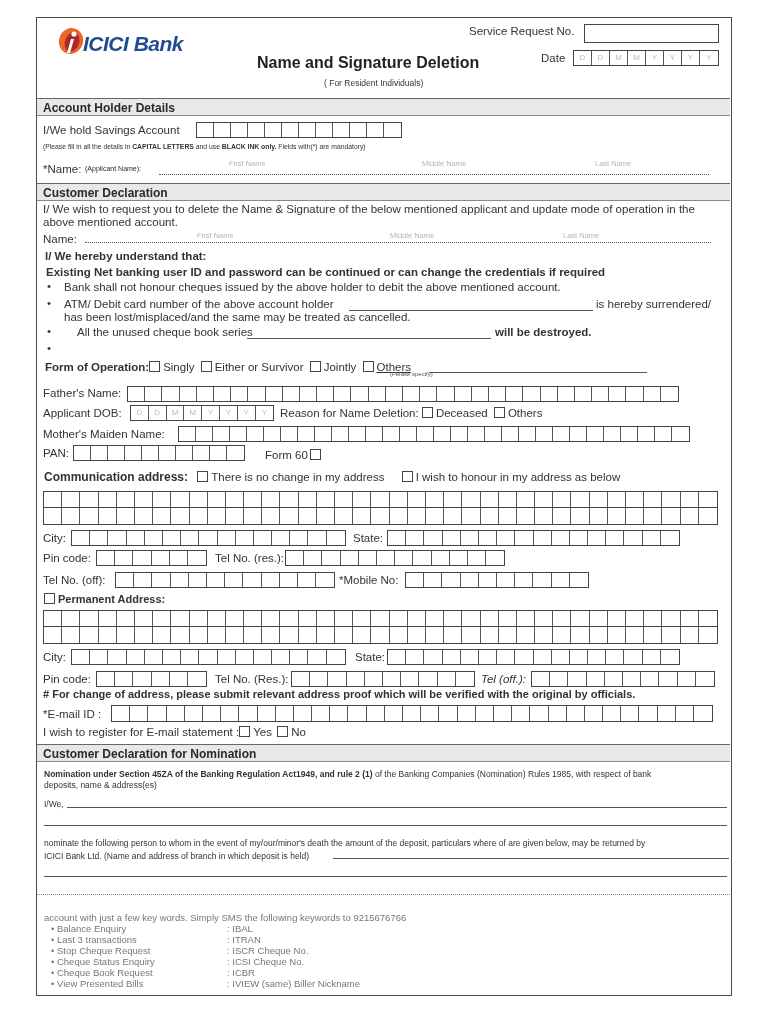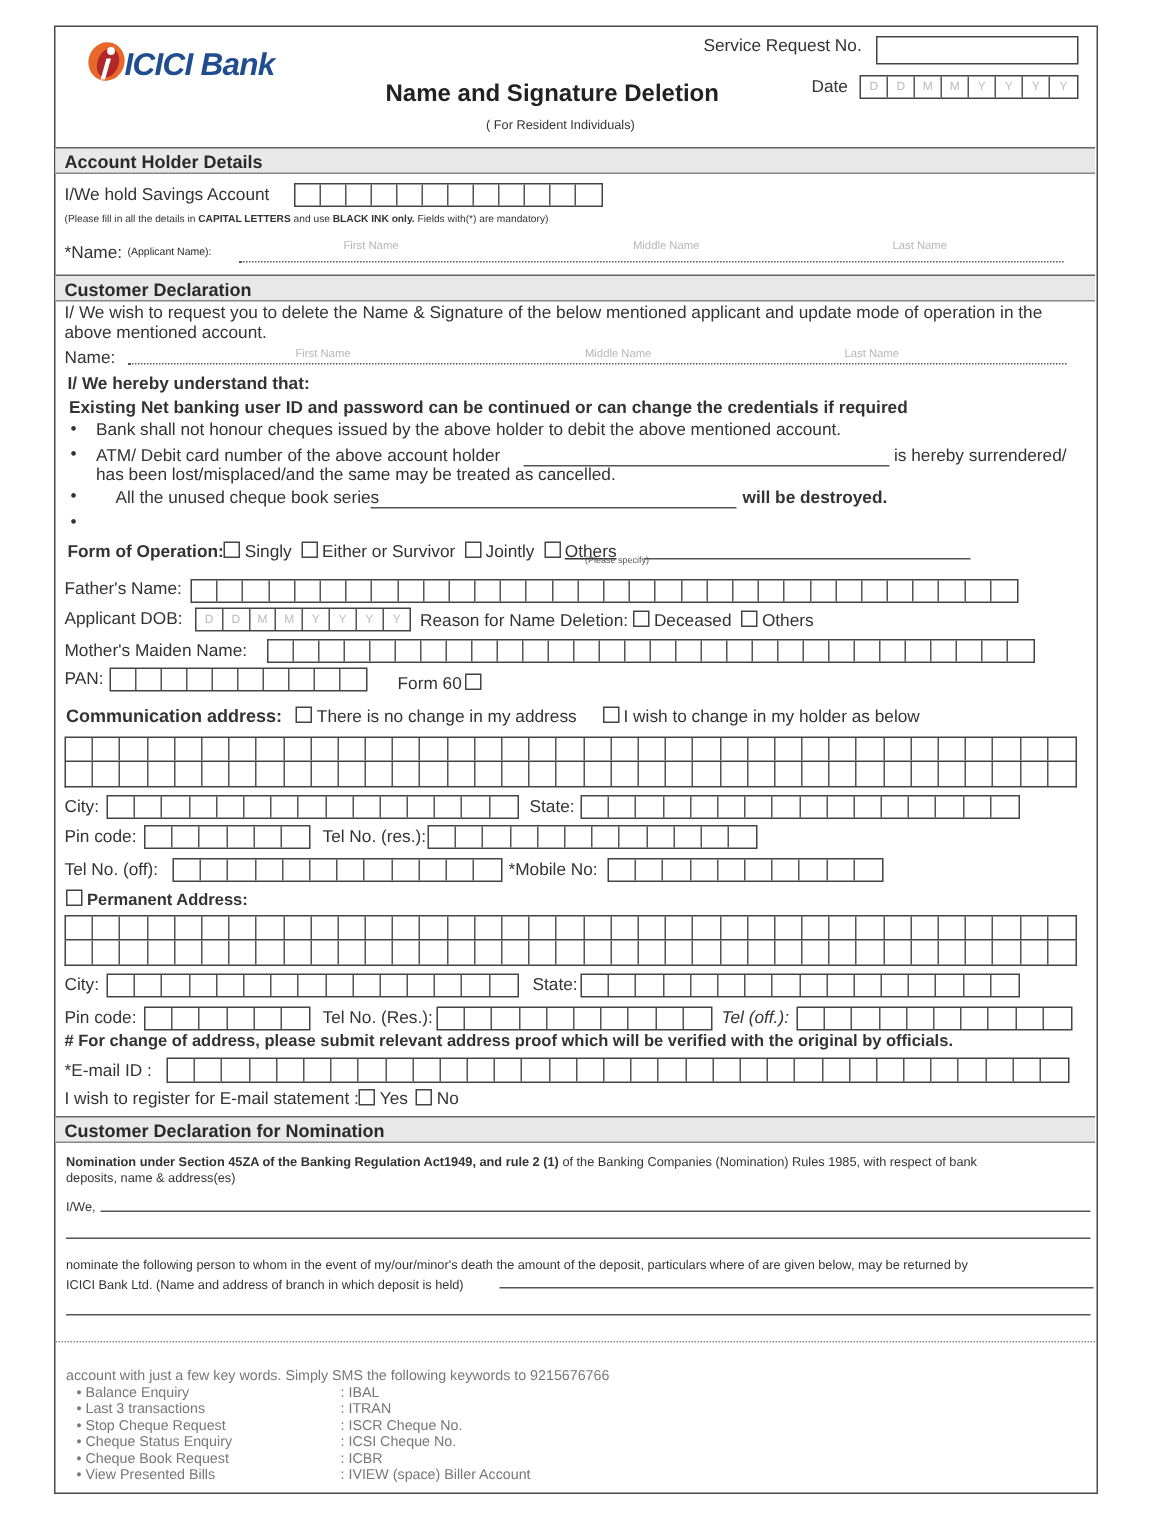--- a/index.html
+++ b/index.html
@@ -213,21 +213,21 @@
       <span style="width: 17px;"></span>
       <span style="width: 17px;"></span>
     </div>
   <div class="abs lbl" style="left:228px;top:431px;">
     <span>Form 60</span><span class="cb" style="margin-left:2px;"></span>
   </div>
 
   <div class="abs lbl" style="left:7px;top:452px;">
     <b style="font-size:12px;">Communication address:</b>
     <span class="cb" style="margin-left:6px;"></span><span>There is no change in my address</span>
-    <span class="cb" style="margin-left:14px;"></span><span>I wish to change in my holder as below</span>
+    <span class="cb" style="margin-left:14px;"></span><span>I wish to honour in my address as below</span>
   </div>
   <div class="boxes" style="left:6px;top:473px;height:17px;">
       <span style="width: 18.2px;"></span>
       <span style="width: 18.2px;"></span>
       <span style="width: 18.2px;"></span>
       <span style="width: 18.2px;"></span>
       <span style="width: 18.2px;"></span>
       <span style="width: 18.2px;"></span>
       <span style="width: 18.2px;"></span>
       <span style="width: 18.2px;"></span>
@@ -607,15 +607,15 @@
   <div class="uline" style="left:7px;top:858px;width:683px;"></div>
 
   <div class="abs" style="left:0;top:876px;width:693px;border-top:1.5px dotted #888;"></div>
   <div class="abs sms" style="left:7px;top:894px;white-space:nowrap;">account with just a few key words. Simply SMS the following keywords to 9215676766</div>
   <div class="abs" style="left:14px;top:905px;">
     <div class="sms" style="height:11px;position:relative;width:400px;"><span>• </span><span>Balance Enquiry</span><span class="abs" style="left:176px;">: IBAL</span></div>
     <div class="sms" style="height:11px;position:relative;width:400px;"><span>• </span><span>Last 3 transactions</span><span class="abs" style="left:176px;">: ITRAN</span></div>
     <div class="sms" style="height:11px;position:relative;width:400px;"><span>• </span><span>Stop Cheque Request</span><span class="abs" style="left:176px;">: ISCR Cheque No.</span></div>
     <div class="sms" style="height:11px;position:relative;width:400px;"><span>• </span><span>Cheque Status Enquiry</span><span class="abs" style="left:176px;">: ICSI Cheque No.</span></div>
     <div class="sms" style="height:11px;position:relative;width:400px;"><span>• </span><span>Cheque Book Request</span><span class="abs" style="left:176px;">: ICBR</span></div>
-    <div class="sms" style="height:11px;position:relative;width:400px;"><span>• </span><span>View Presented Bills</span><span class="abs" style="left:176px;">: IVIEW (space) Biller Account</span></div>
+    <div class="sms" style="height:11px;position:relative;width:400px;"><span>• </span><span>View Presented Bills</span><span class="abs" style="left:176px;">: IVIEW (same) Biller Nickname</span></div>
   </div>
 </div>
 
 </body></html>

